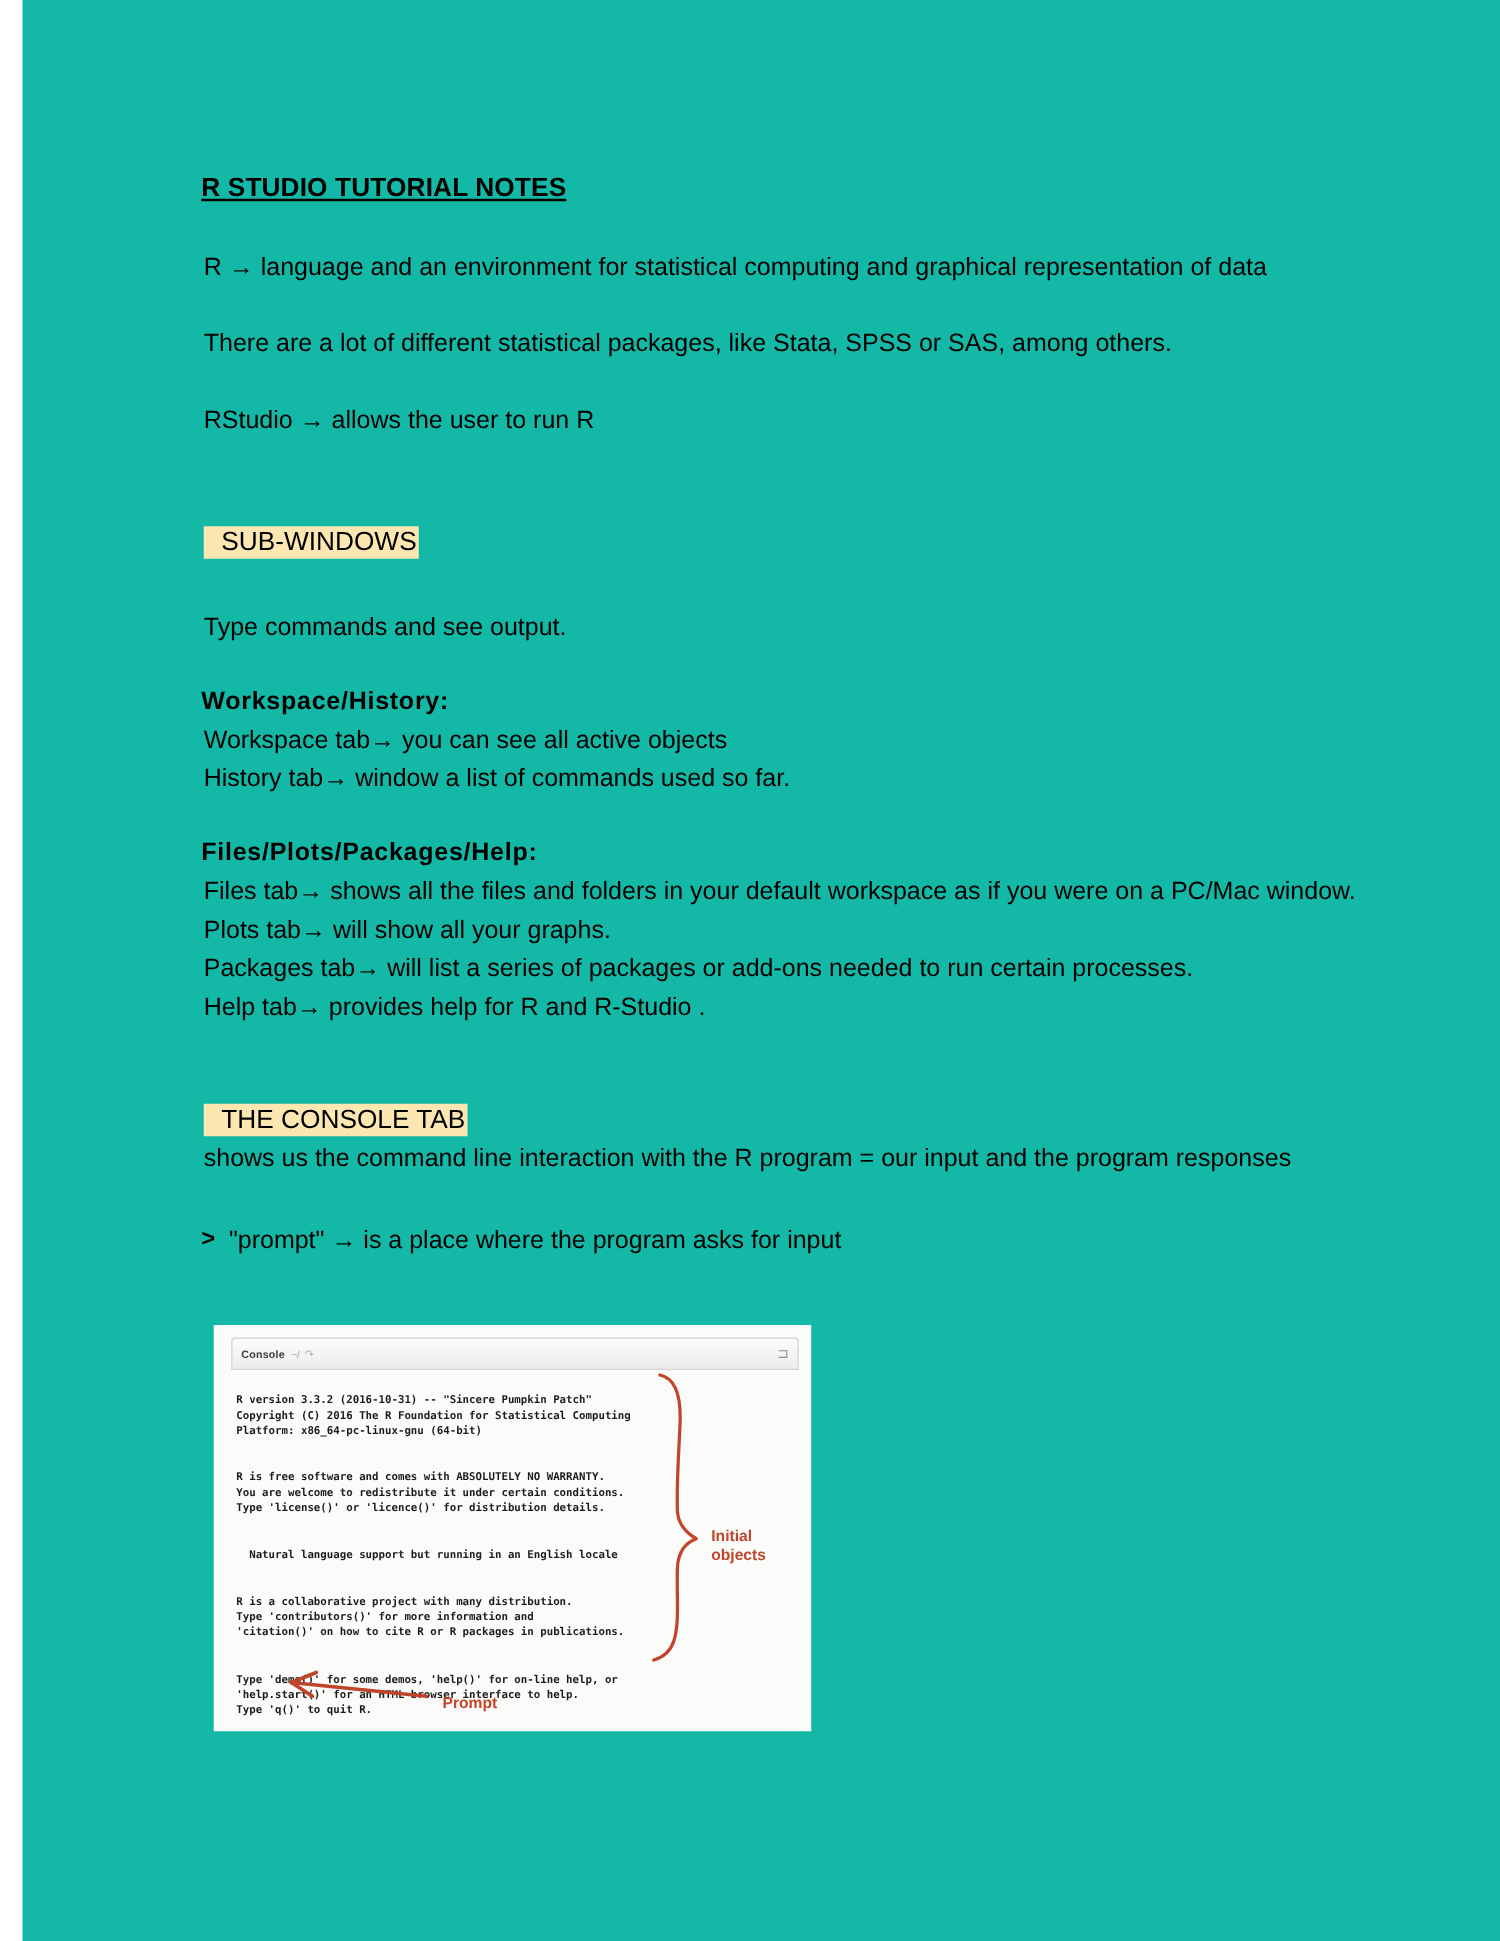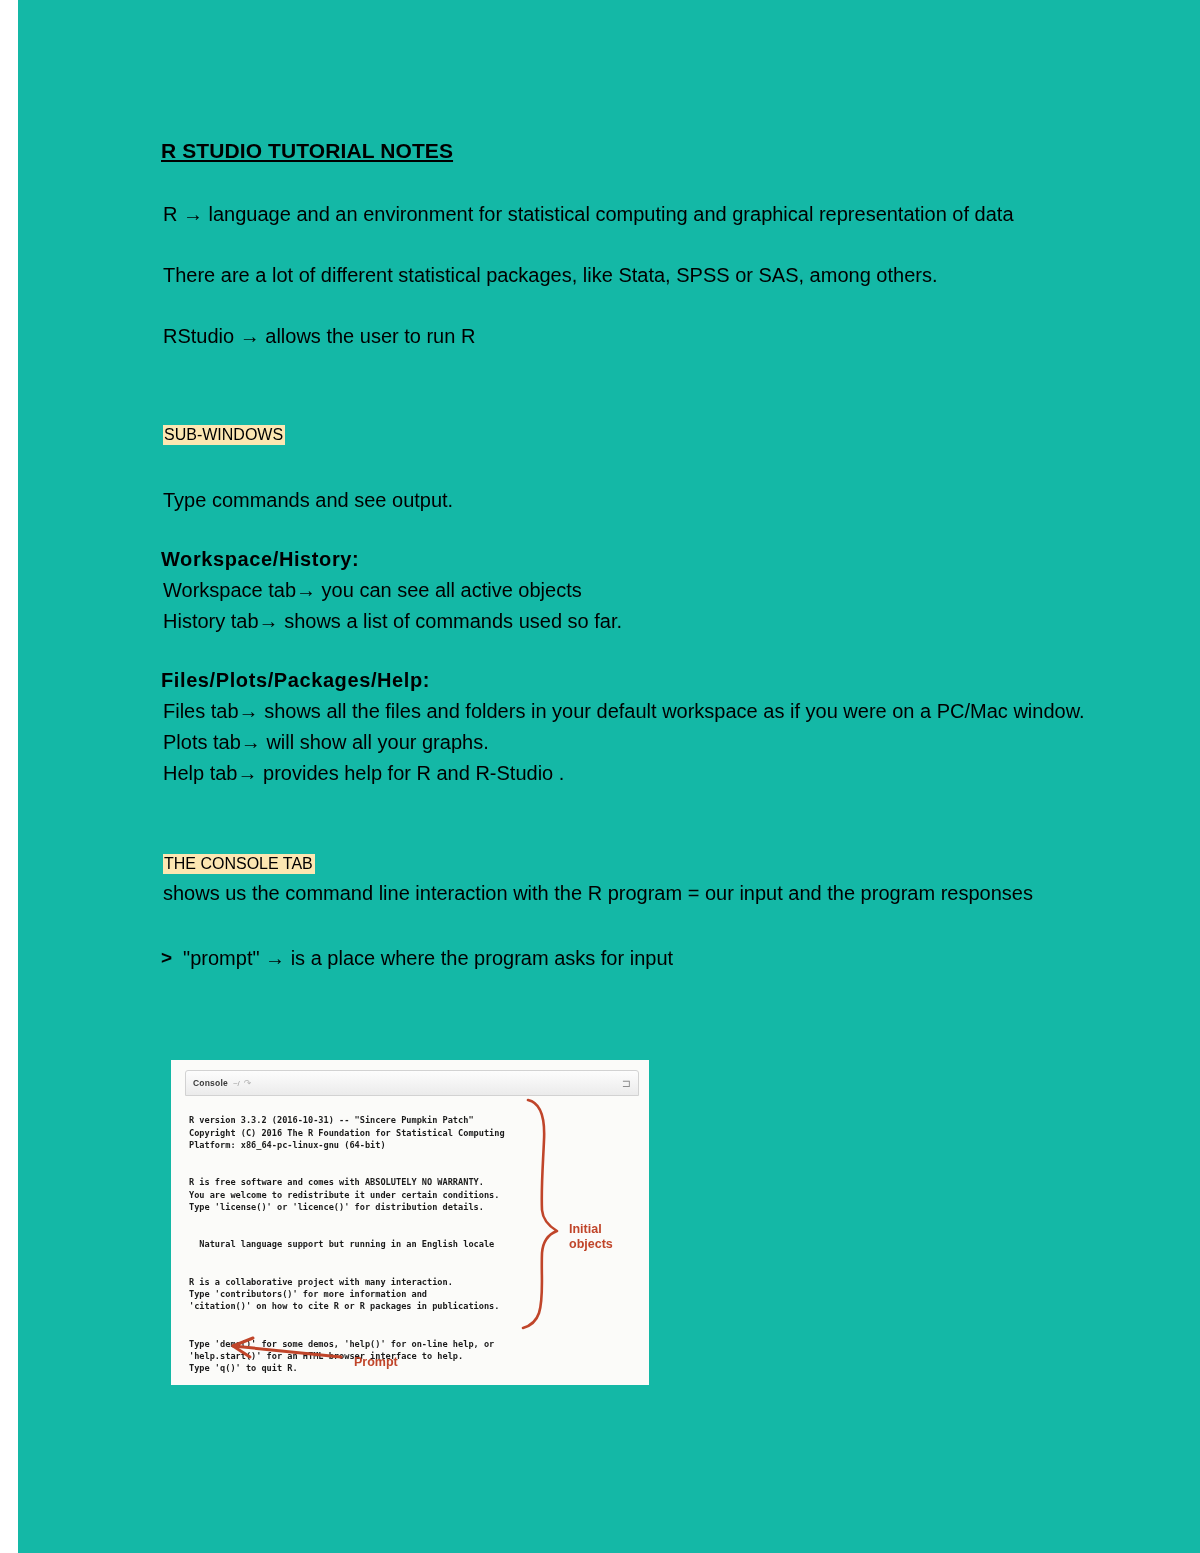--- a/index.html
+++ b/index.html
@@ -47,23 +47,23 @@
   .sec-head {
     font-size: 20px;
     font-weight: bold;
     margin: 0;
     line-height: 1.45;
     letter-spacing: 0.6px;
   }
   .hl {
     display: inline;
     background: #fce7b2;
-    font-size: 16px;
-    line-height: 1.45;
-    padding: 1px 2px 2px 1px;
+    font-size: 21px;
+    line-height: 1.45;
+    padding: 1px 2px 2px 14px;
     box-decoration-break: clone;
     -webkit-box-decoration-break: clone;
   }
   .spacer-28 { height: 28px; }
   .spacer-34 { height: 34px; }
   .spacer-56 { height: 56px; }
   .spacer-64 { height: 64px; }
 
   .bullet-line {
     font-size: 20px;
@@ -181,26 +181,27 @@
 
     <div class="spacer-64"></div>
     <p class="para"><span class="hl">SUB-WINDOWS</span></p>
 
     <div class="spacer-34"></div>
     <p class="para">Type commands and see output.</p>
 
     <div class="spacer-28"></div>
     <p class="sec-head">Workspace/History:</p>
     <p class="para">Workspace tab→ you can see all active objects</p>
-    <p class="para">History tab→ shows a list of commands used so far.</p>
+    <p class="para">History tab→ window a list of commands used so far.</p>
 
     <div class="spacer-28"></div>
     <p class="sec-head">Files/Plots/Packages/Help:</p>
     <p class="para">Files tab→ shows all the files and folders in your default workspace as if you were on a PC/Mac window.</p>
     <p class="para">Plots tab→ will show all your graphs.</p>
+    <p class="para">Packages tab→  will list a series of packages or add-ons needed to run certain processes.</p>
     <p class="para">Help tab→ provides help for R and R-Studio .</p>
 
     <div class="spacer-56"></div>
     <p class="para"><span class="hl">THE CONSOLE TAB</span></p>
     <p class="para">shows us the command line interaction with the R program = our input and the program responses</p>
 
     <div class="spacer-34"></div>
     <div class="bullet-line">
       <span class="bullet-mark">&gt;</span>
       <span>"prompt" →  is a place where the program asks for input</span>
@@ -221,21 +222,21 @@
 <span>R version 3.3.2 (2016-10-31) -- "Sincere Pumpkin Patch"</span>
 <span>Copyright (C) 2016 The R Foundation for Statistical Computing</span>
 <span>Platform: x86_64-pc-linux-gnu (64-bit)</span>
 <span class="blank"></span>
 <span>R is free software and comes with ABSOLUTELY NO WARRANTY.</span>
 <span>You are welcome to redistribute it under certain conditions.</span>
 <span>Type 'license()' or 'licence()' for distribution details.</span>
 <span class="blank"></span>
 <span>  Natural language support but running in an English locale</span>
 <span class="blank"></span>
-<span>R is a collaborative project with many interaction.</span>
+<span>R is a collaborative project with many distribution.</span>
 <span>Type 'contributors()' for more information and</span>
 <span>'citation()' on how to cite R or R packages in publications.</span>
 <span class="blank"></span>
 <span>Type 'demo()' for some demos, 'help()' for on-line help, or</span>
 <span>'help.start()' for an HTML browser interface to help.</span>
 <span>Type 'q()' to quit R.</span>
 <span class="blank"></span>
 
     </div>
 

